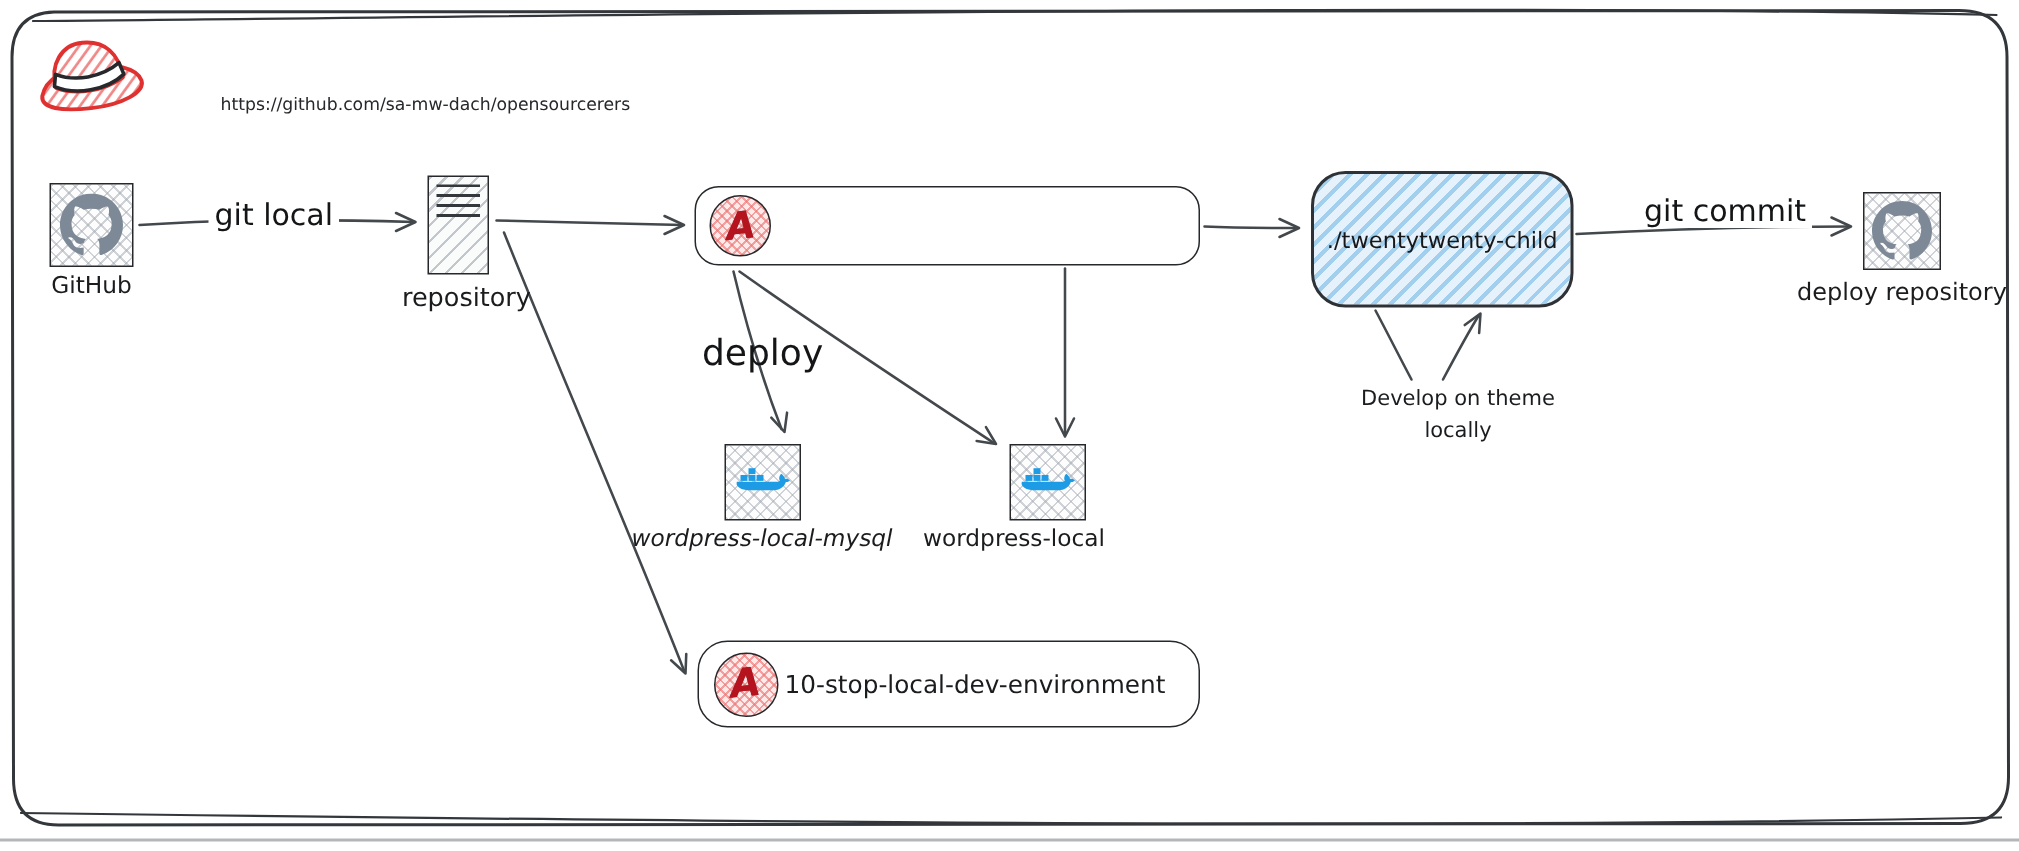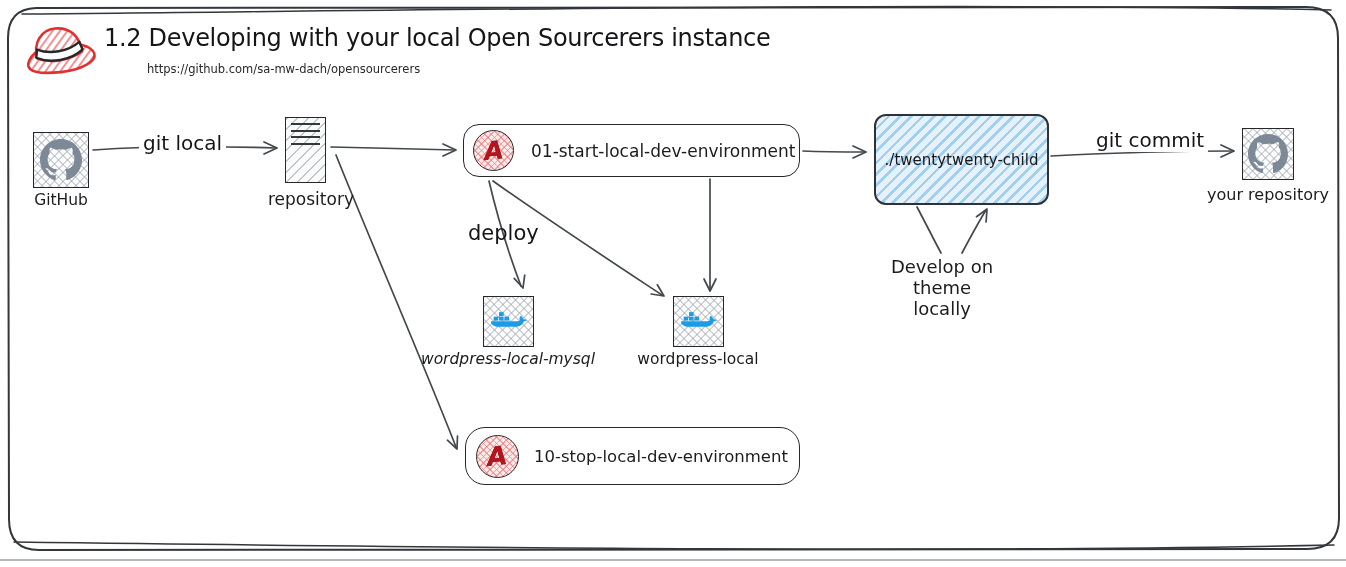--- a/index.html
+++ b/index.html
@@ -46,31 +46,31 @@
   .ansible .a{font-style:italic;font-weight:bold;color:#b5141f;transform:rotate(-6deg);
       text-shadow:0 0 .6px #6d0b11;}
   .box-start .ansible{width:41px;height:41px;margin-left:9px;}
   .box-start .a{font-size:25px;}
   .box-stop .ansible{width:43px;height:43px;margin-left:10px;}
   .box-stop .a{font-size:26px;}
   .box-label{font-size:17px;margin-left:17px;white-space:nowrap;color:#1b1c1e;}
 
   
   .theme-box{left:874px;top:114px;width:175px;height:91px;position:absolute;box-sizing:border-box;
-      border:2px solid #2e3236;border-radius:12px;
+      border:2px solid #2e3236;border-radius:23px;
       background:repeating-linear-gradient(135deg,#a2cfee 0 2.6px,#e5f2fb 2.6px 8px);
       display:flex;align-items:center;justify-content:center;}
   .theme-box span{font-size:15px;color:#17181a;}
 
   
   .caption{font-size:15.5px;text-align:center;color:#1b1c1e;white-space:nowrap;}
   .edge-label{background:#fff;padding:0 4px;font-size:20px;color:#141517;white-space:nowrap;}
   .edge-label.small{font-size:15px;line-height:19px;text-align:center;}
-  .free-label{font-size:18px;line-height:21px;text-align:center;color:#1b1c1e;}
-  .deploy-label{position:absolute;left:468px;top:221px;font-size:21px;color:#141517;z-index:3;}
+  .free-label{font-size:14px;line-height:21px;text-align:center;color:#1b1c1e;margin-left:30px;}
+  .deploy-label{position:absolute;left:468px;top:221px;font-size:24px;color:#141517;z-index:3;}
 
   
   .bottom-line{position:absolute;left:0;top:559px;width:1346px;height:1.6px;background:#b3b7ba;z-index:0;}
 </style>
 </head>
 <body>
 
 <div class="stage">
 
   <svg class="edge-layer" width="1346" height="567" viewBox="0 0 1346 567">
@@ -133,49 +133,47 @@
           <line x1="1" y1="0" x2="1" y2="6" stroke="#f08787" stroke-width="1.8"></line>
         </pattern>
       </defs>
       <g transform="rotate(-9 40 40)" stroke="#e03131" stroke-width="2.6" fill="url(#redhatch)" stroke-linejoin="round">
         <path d="M7,45 C11,34 25,29 40,30 C58,31 72,36 74,45 C75,53 59,59 38,58 C18,57 5,53 7,45 Z"></path>
         <path d="M17,41 C15,25 25,13 39,14 C54,15 62,25 62,41 C48,48 29,48 17,41 Z"></path>
         <path d="M16,40 C29,48 50,48 63,39 L61,31 C48,39 30,39 18,32 Z" fill="#ffffff" stroke="#26282b" stroke-width="2.4"></path>
       </g>
     </svg>
   </div>
-  <div class="title">1.2 Developing with your local Open Sourcerers instance</div>
   <div class="subtitle">https://github.com/sa-mw-dach/opensourcerers</div>
 
-  <div class="node" style="left:33px;top:132px;">
+  <div class="node" style="left:33px;top:122px;">
     <div class="sq gh-sq">
       <svg width="42" height="42" viewBox="0 0 16 16">
         <path fill-rule="evenodd" fill="#7d8996" d="M8 0C3.58 0 0 3.58 0 8c0 3.54 2.29 6.53 5.47 7.59.4.07.55-.17.55-.38 0-.19-.01-.82-.01-1.49-2.01.37-2.53-.49-2.69-.94-.09-.23-.48-.94-.82-1.13-.28-.15-.68-.52-.01-.53.63-.01 1.08.58 1.23.82.72 1.21 1.87.87 2.33.66.07-.52.28-.87.51-1.07-1.78-.2-3.64-.89-3.64-3.95 0-.87.31-1.59.82-2.15-.08-.2-.36-1.02.08-2.12 0 0 .67-.21 2.2.82.64-.18 1.32-.27 2-.27s1.36.09 2 .27c1.53-1.04 2.2-.82 2.2-.82.44 1.1.16 1.92.08 2.12.51.56.82 1.27.82 2.15 0 3.07-1.87 3.75-3.65 3.95.29.25.54.73.54 1.48 0 1.07-.01 1.93-.01 2.2 0 .21.15.46.55.38A8.01 8.01 0 0 0 16 8c0-4.42-3.58-8-8-8z"></path>
       </svg>
     </div>
     <div class="caption" style="position:absolute;left:-12px;top:59px;width:80px;">GitHub</div>
   </div>
 
   <div class="server">
     <div class="server-lines"></div>
   </div>
   <div class="caption" style="left:268px;top:189px;width:76px;font-size:17px;">repository</div>
 
   <div class="box box-start">
     <div class="ansible">
       <span class="a">A</span>
     </div>
-    <span class="box-label">01-start-local-dev-environment</span>
   </div>
 
   <div class="box box-stop">
     <div class="ansible">
       <span class="a">A</span>
     </div>
-    <span class="box-label" style="font-size:16.5px;margin-left:15px;">10-stop-local-dev-environment</span>
+    <span class="box-label" style="font-size:16.5px;margin-left:4px;">10-stop-local-dev-environment</span>
   </div>
 
   <div class="node" style="left:483px;top:296px;">
     <div class="sq dk-sq">
       <svg width="38" height="22" viewBox="0 0 27 14">
         <g fill="#1d9ce5">
           <rect x="2.6" y="3.2" width="3.3" height="2.8"></rect>
           <rect x="6.4" y="3.2" width="3.3" height="2.8"></rect>
           <rect x="10.2" y="3.2" width="3.3" height="2.8"></rect>
           <rect x="6.4" y="0" width="3.3" height="2.8"></rect>
@@ -192,34 +190,34 @@
         <g fill="#1d9ce5">
           <rect x="2.6" y="3.2" width="3.3" height="2.8"></rect>
           <rect x="6.4" y="3.2" width="3.3" height="2.8"></rect>
           <rect x="10.2" y="3.2" width="3.3" height="2.8"></rect>
           <rect x="6.4" y="0" width="3.3" height="2.8"></rect>
           <path d="M0.9,6.4 H19.5 C20.1,6.4 20.7,6.3 21.2,6 C20.7,4.9 20.9,3.5 21.9,2.6 C22.8,3.1 23.4,4 23.7,5.1 C24.5,4.9 25.4,5.1 26,5.8 C25.6,6.3 24.9,6.6 24.1,6.5 C23.3,8.9 21,10.4 18.3,10.4 H6.2 C3.9,10.4 2,9.6 1,8.2 C0.7,7.6 0.7,7 0.9,6.4 Z"></path>
         </g>
       </svg>
     </div>
   </div>
-  <div class="caption" style="left:618px;top:350px;width:160px;">wordpress-local</div>
+  <div class="caption" style="left:596px;top:350px;width:160px;">wordpress-local</div>
 
   <div class="theme-box">
     <span>./twentytwenty-child</span>
   </div>
 
   <div class="node" style="left:1242px;top:128px;">
     <div class="sq gh-sq" style="width:52px;height:52px;">
       <svg width="40" height="40" viewBox="0 0 16 16">
         <path fill-rule="evenodd" fill="#7d8996" d="M8 0C3.58 0 0 3.58 0 8c0 3.54 2.29 6.53 5.47 7.59.4.07.55-.17.55-.38 0-.19-.01-.82-.01-1.49-2.01.37-2.53-.49-2.69-.94-.09-.23-.48-.94-.82-1.13-.28-.15-.68-.52-.01-.53.63-.01 1.08.58 1.23.82.72 1.21 1.87.87 2.33.66.07-.52.28-.87.51-1.07-1.78-.2-3.64-.89-3.64-3.95 0-.87.31-1.59.82-2.15-.08-.2-.36-1.02.08-2.12 0 0 .67-.21 2.2.82.64-.18 1.32-.27 2-.27s1.36.09 2 .27c1.53-1.04 2.2-.82 2.2-.82.44 1.1.16 1.92.08 2.12.51.56.82 1.27.82 2.15 0 3.07-1.87 3.75-3.65 3.95.29.25.54.73.54 1.48 0 1.07-.01 1.93-.01 2.2 0 .21.15.46.55.38A8.01 8.01 0 0 0 16 8c0-4.42-3.58-8-8-8z"></path>
       </svg>
     </div>
   </div>
-  <div class="caption" style="left:1192px;top:185px;width:152px;font-size:16px;">your repository</div>
+  <div class="caption" style="left:1192px;top:185px;width:152px;font-size:16px;">deploy repository</div>
 
   <div class="edge-label" style="left:139px;top:131px;">git local</div>
 
   <div class="deploy-label">deploy</div>
 
 
   <div class="edge-label" style="left:1092px;top:128px;">git commit</div>
 
   <div class="free-label" style="left:862px;top:256px;width:160px;">
     <span>Develop on theme</span><br>

